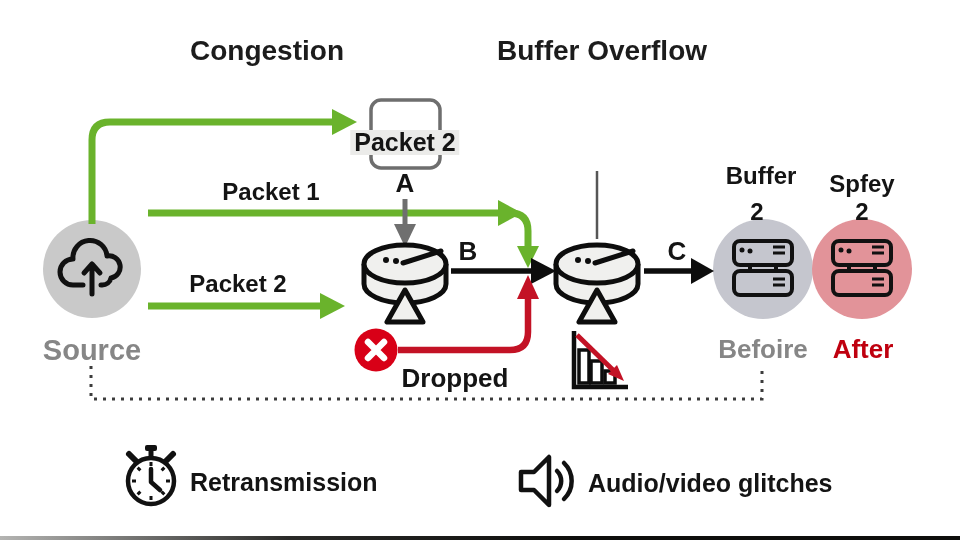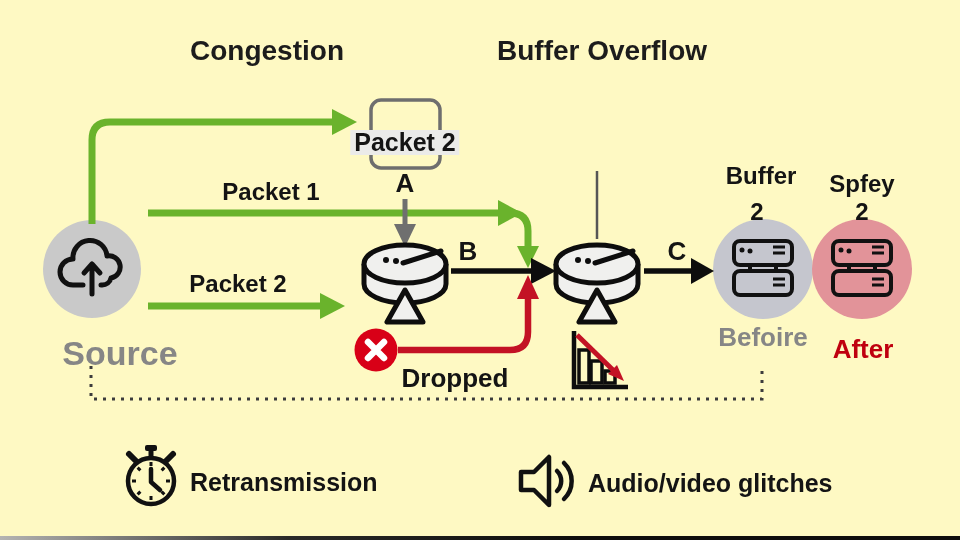--- a/index.html
+++ b/index.html
@@ -1,18 +1,18 @@
 <!DOCTYPE html>
 <html><head>
 <meta charset="utf-8">
 <style>
   html,body{margin:0;padding:0;background:#888;}
   #canvas{
     position:relative;width:960px;height:540px;overflow:hidden;
-    background:#fef9c3;
+    background:#ffffff;
     font-family:"Liberation Sans", sans-serif;
   }
   svg.layer{position:absolute;left:0;top:0;width:960px;height:540px;}
   .t{
     position:absolute;white-space:nowrap;color:#141414;font-weight:700;
     line-height:1;transform:translateX(-50%);letter-spacing:0;
   }
   .title{font-size:28px;color:#1c1c1c;}
   .pkt{font-size:24px;}
   .hop{font-size:26px;}
@@ -30,23 +30,23 @@
   #packet2-box-label{left:405px;top:130px;}
   #packet3-label{left:597px;top:142px;}
   #a-label{left:405px;top:170px;}
   #b-label{left:468px;top:238px;}
   #c-label{left:677px;top:238px;}
   #dropped-label{left:455px;top:365px;font-size:26px;}
   #buffer-title{left:761px;top:164px;}
   #buffer-count{left:757px;top:200px;}
   #after-title{left:862px;top:172px;}
   #after-count{left:862px;top:200px;}
-  #befoire-label{left:763px;top:324px;}
+  #befoire-label{left:763px;top:336px;}
   #after-label{left:863px;top:336px;}
-  #source-label{left:92px;top:336px;font-size:34px;margin-left:28px;}
+  #source-label{left:92px;top:336px;font-size:29px;}
   #retransmission-label{left:190px;top:470px;}
   #glitches-label{left:588px;top:471px;}
 </style>
 </head>
 <body>
 
 <div id="canvas">
 
   <svg class="layer" viewBox="0 0 960 540">
     <defs>

